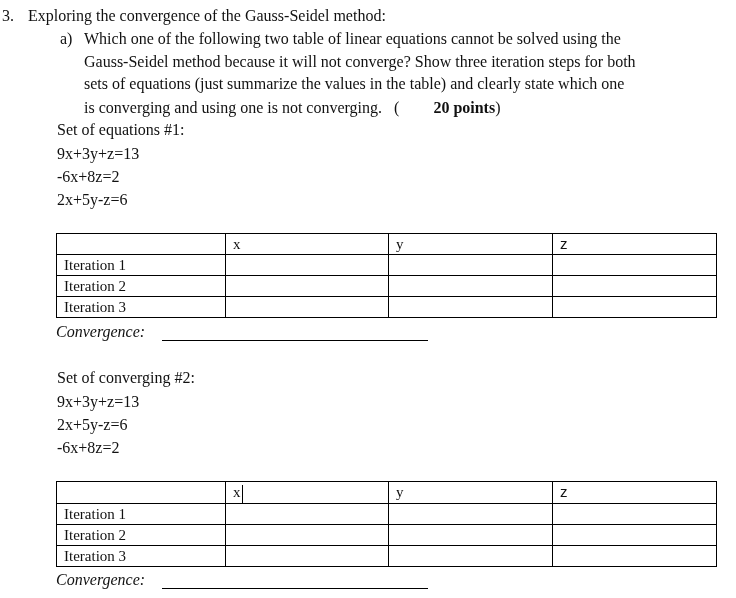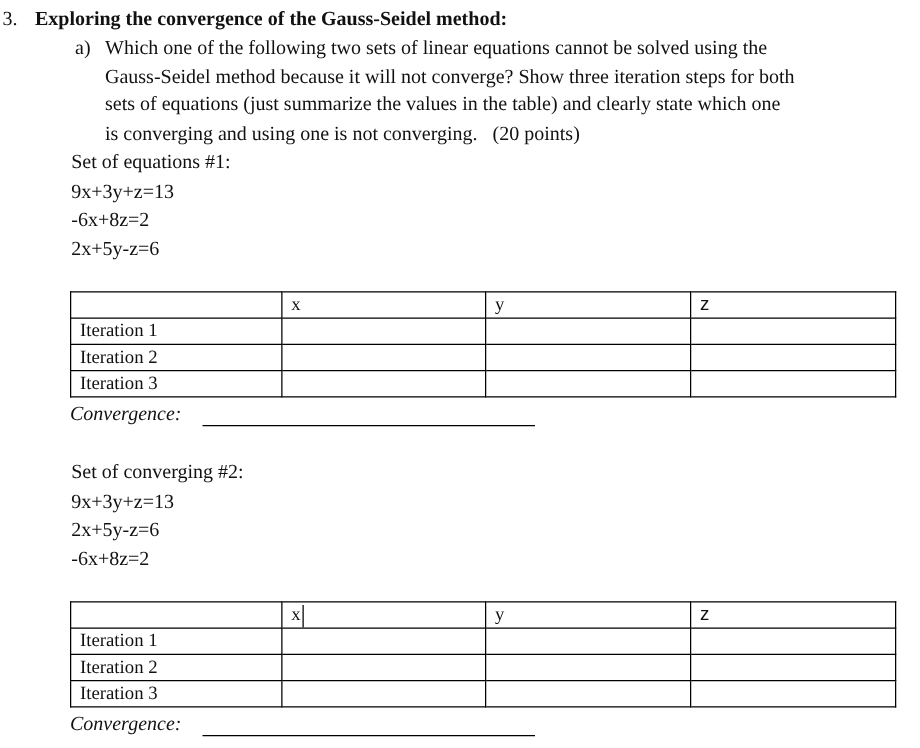--- a/index.html
+++ b/index.html
@@ -1,41 +1,41 @@
 <!DOCTYPE html>
 <html><head>
 <meta charset="utf-8">
 <style>
   html, body { margin:0; padding:0; background:#ffffff; }
   body { width:736px; height:598px; position:relative; overflow:hidden;
          font-family:"Liberation Serif", serif; font-size:16px; color:#111; }
   .abs { position:absolute; white-space:nowrap; line-height:22px; }
   .q-num { left:2px; top:5px; }
-  .q-title { left:28px; top:5px;font-weight:bold; }
+  .q-title { left:28px; top:5px; }
   .part-label { left:60px; top:28px; }
   .part-line { left:84px; }
   .eq { left:57px; }
   table.iter { position:absolute; border-collapse:collapse; table-layout:fixed; }
   table.iter td { border:1.5px solid #000; height:20px; padding:0 0 0 7px;
                   font-size:15px; line-height:20px; vertical-align:middle; }
   td.hdr-var { font-size:14px; }
   td.hdr-z { font-family:"Liberation Sans", sans-serif; font-size:12px; }
   .conv-label { left:56px;font-style:italic; }
   .conv-line { position:absolute; height:0; border-top:1.5px solid #000; }
   .cursor { display:inline-block; width:1px; height:18px; background:#000;
             vertical-align:middle; margin-left:1px; }
-  b { font-weight:normal; }
+  b { font-weight:bold;margin-left:34px; }
 </style>
 </head>
 <body>
 
 <div class="abs q-num">3.</div>
 <div class="abs q-title">Exploring the convergence of the Gauss-Seidel method:</div>
 <div class="abs part-label">a)</div>
-<div class="abs part-line" style="top:28px">Which one of the following two sets of linear equations cannot be solved using the</div>
+<div class="abs part-line" style="top:28px">Which one of the following two table of linear equations cannot be solved using the</div>
 <div class="abs part-line" style="top:51px">Gauss-Seidel method because it will not converge? Show three iteration steps for both</div>
 <div class="abs part-line" style="top:73px">sets of equations (just summarize the values in the table) and clearly state which one</div>
 <div class="abs part-line" style="top:97px">
   <span>is converging and using one is not converging.</span>
   <span>&nbsp; (<b>20 points</b>)</span>
 </div>
 
 <div class="abs eq" style="top:119px">Set of equations #1:</div>
 <div class="abs eq" style="top:143px">9x+3y+z=13</div>
 <div class="abs eq" style="top:166px">-6x+8z=2</div>

